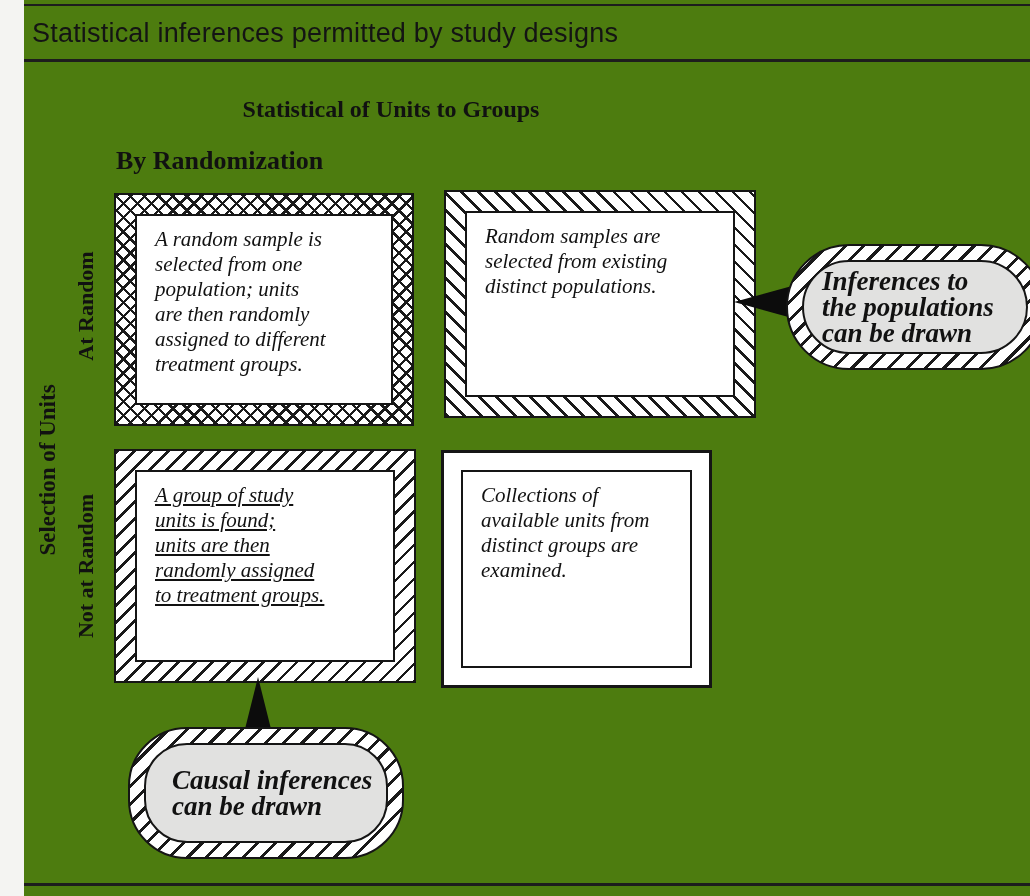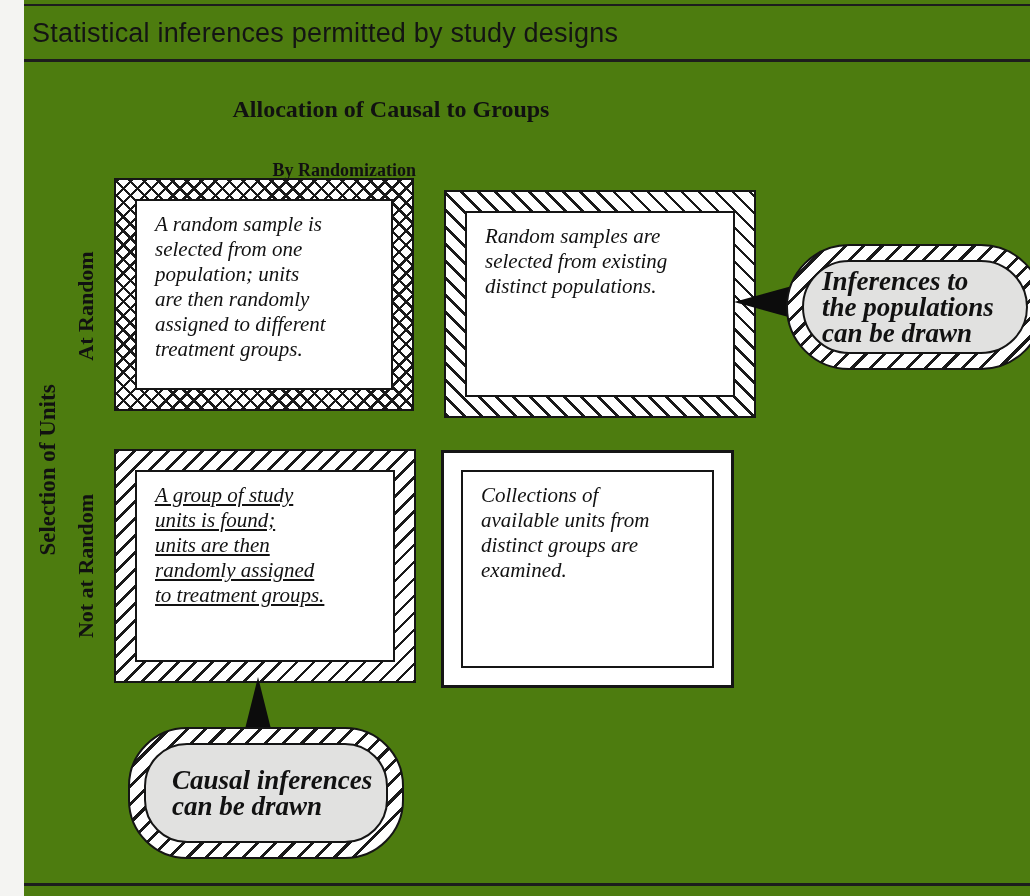--- a/index.html
+++ b/index.html
@@ -18,22 +18,22 @@
     position: absolute; left: 8px; top: 18px;
     font-family: "Liberation Sans", sans-serif;
     font-size: 27px; letter-spacing: 0.2px; color: #141414;
   }
 
   .col-axis-title {
     position: absolute; left: 187px; top: 96px; width: 360px;
     text-align: center; font-weight: bold; font-size: 24px;
   }
   .col-header {
-    position: absolute; top: 160px; text-align: right;
-    font-weight: bold; font-size: 18px;
+    position: absolute; top: 146px; text-align: left;
+    font-weight: bold; font-size: 26px;
   }
   .col-header.ch1 { left: 92px;  width: 300px; }
   .col-header.ch2 { left: 417px; width: 296px; }
 
   .vlabel {
     position: absolute; white-space: nowrap;
     transform: translate(-50%,-50%) rotate(-90deg);
     font-weight: bold; font-size: 22px;
   }
   .row-axis-title { left: 24px; top: 470px; font-size: 23px; }
@@ -43,24 +43,24 @@
   
   .cell { position: absolute; border: 2px solid #151515; padding: 19px; }
   .cell-inner {
     width: 100%; height: 100%;
     background: #fff; border: 2px solid #151515;
   }
   .cell-text {
     font-style: italic; font-size: 21px; line-height: 25px;
     white-space: pre-line; margin: 11px 0 0 18px;
   }
-  .cell-tl { left: 90px;  top: 178px; width: 300px; height: 233px; }
+  .cell-tl { left: 90px;  top: 193px; width: 300px; height: 233px; }
   .cell-tr { left: 420px; top: 190px; width: 312px; height: 228px; }
   .cell-bl { left: 90px;  top: 449px; width: 302px; height: 234px; text-decoration: underline; }
-  .cell-br { left: 417px; top: 450px; width: 293px; height: 238px; padding: 17px; border-width: 3px; background:#fff; }
+  .cell-br { left: 417px; top: 450px; width: 271px; height: 238px; padding: 17px; border-width: 3px; background:#fff; }
   .cell-br .cell-inner { border-width: 2px; }
 
   .hatch-cross {
     background:
       repeating-linear-gradient(45deg,  #1a1a1a 0 2.4px, transparent 2.4px 10px),
       repeating-linear-gradient(135deg, #1a1a1a 0 2.4px, transparent 2.4px 10px),
       #fff;
   }
   .hatch-bs { 
     background: repeating-linear-gradient(45deg, #1a1a1a 0 2.6px, transparent 2.6px 12px), #fff;
@@ -104,21 +104,21 @@
 <body>
 
 <div class="stage">
 
   <div class="rule rule-top"></div>
 
   <div class="fig-title">Statistical inferences permitted by study designs</div>
 
   <div class="rule rule-title"></div>
 
-  <div class="col-axis-title">Allocation of Causal to Groups</div>
+  <div class="col-axis-title">Statistical of Units to Groups</div>
 
   <div class="col-header ch1">By Randomization</div>
 
 
   <div class="vlabel row-axis-title">Selection of Units</div>
 
   <div class="vlabel rh1">At Random</div>
 
   <div class="vlabel rh2">Not at Random</div>
 

